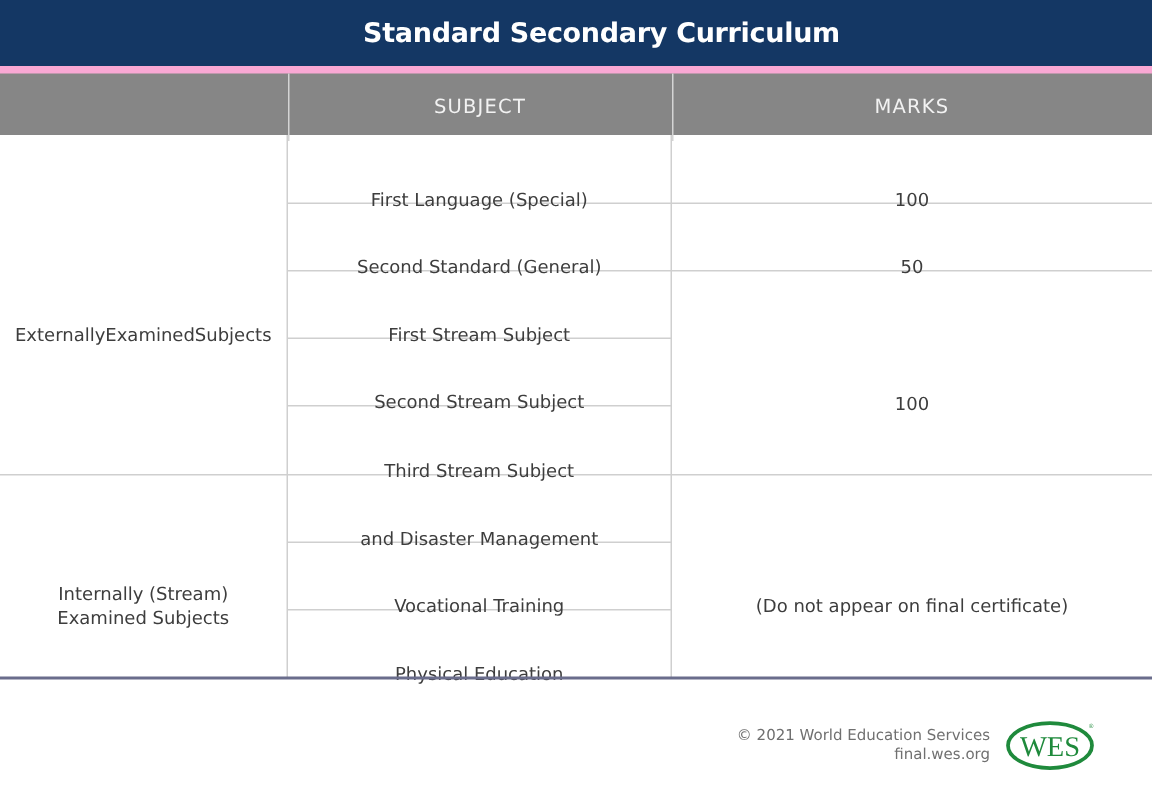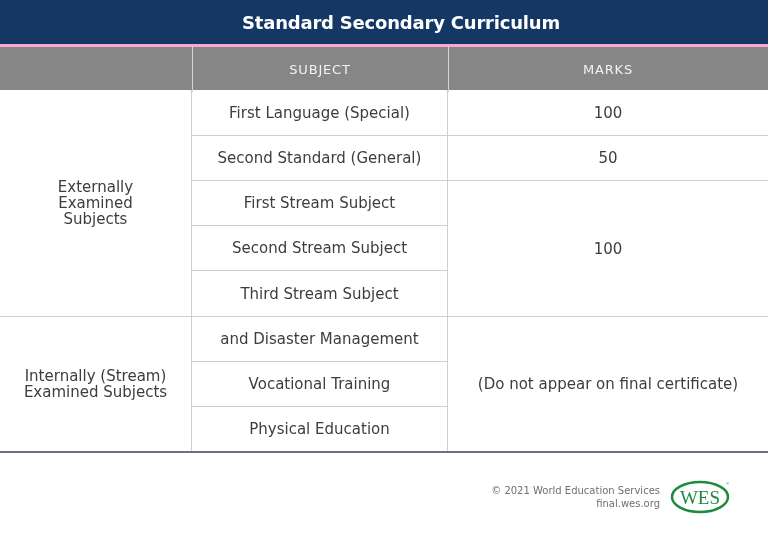--- a/index.html
+++ b/index.html
@@ -3,29 +3,29 @@
   <meta charset="utf-8">
   <style>
     html, body { margin: 0; padding: 0; background: #ffffff; }
     body { width: 768px; height: 539px; position: relative; overflow: hidden;
            font-family: "Liberation Sans", "DejaVu Sans", sans-serif; color: #3a3a3a; }
     .title-bar { position: absolute; left: 0; top: 0; width: 768px; height: 44px;
                  background: #143764; color: #ffffff; font-weight: bold; font-size: 18px;
                  display: flex; align-items: center; justify-content: center;
                  font-family: "DejaVu Sans", sans-serif; letter-spacing: -0.2px; padding-left: 17px; }
     .header { position: absolute; left: 0; top: 44px; width: 768px; height: 46px;
-              background: #868686; border-top: 3px solid #f9a8d4; box-sizing: border-box; }
+              background: #868686; border-top: 5px solid #f9a8d4; box-sizing: border-box; }
     .hcell { position: absolute; top: 0; height: 45px; display: flex; align-items: center;
              justify-content: center; color: #f2f2f2; font-size: 13px; letter-spacing: 0.8px;
              font-family: "DejaVu Sans", sans-serif; }
     .vline { position: absolute; width: 1px; background: #cfcfcf; }
     .hline { position: absolute; height: 1px; background: #cfcfcf; }
     .cell { position: absolute; display: flex; align-items: center; justify-content: center;
-            text-align: center; font-size: 15px; line-height: 16px; color: #3d3d3d;
-            font-family: "DejaVu Sans", sans-serif; }
+            text-align: center; font-size: 12px; line-height: 16px; color: #3d3d3d;
+            font-family: "DejaVu Sans", sans-serif; margin-top: 20px; }
     .bottom-line { position: absolute; left: 0; top: 451px; width: 768px; height: 2px; background: #6a6d8c; }
     .footer-text { position: absolute; right: 108px; top: 484px; text-align: right;
                    font-size: 10px; line-height: 13px; color: #707070;
                    font-family: "DejaVu Sans", sans-serif; }
     .logo { position: absolute; left: 670px; top: 480px; width: 60px; height: 34px; }
   </style>
 </head>
 <body>
 
 <div class="title-bar">Standard Secondary Curriculum</div>
@@ -41,21 +41,21 @@
 <div class="vline" style="left:191px;top:90px;height:362px;"></div>
 <div class="vline" style="left:447px;top:90px;height:362px;"></div>
 <div class="hline" style="left:192px;top:135px;width:576px;"></div>
 <div class="hline" style="left:192px;top:180px;width:576px;"></div>
 <div class="hline" style="left:192px;top:225px;width:256px;"></div>
 <div class="hline" style="left:192px;top:270px;width:256px;"></div>
 <div class="hline" style="left:0;top:316px;width:768px;"></div>
 <div class="hline" style="left:192px;top:361px;width:256px;"></div>
 <div class="hline" style="left:192px;top:406px;width:256px;"></div>
 
-<div class="cell" style="left:0;top:90px;width:191px;height:226px;flex-direction:column;">
+<div class="cell" style="left:0;top:90px;width:191px;height:226px;">
   <span>Externally</span>
   <span>Examined</span>
   <span>Subjects</span>
 </div>
 <div class="cell" style="left:192px;top:90px;width:255px;height:45px;">First Language (Special)</div>
 <div class="cell" style="left:192px;top:136px;width:255px;height:44px;">Second Standard (General)</div>
 <div class="cell" style="left:192px;top:181px;width:255px;height:44px;">First Stream Subject</div>
 <div class="cell" style="left:192px;top:226px;width:255px;height:44px;">Second Stream Subject</div>
 <div class="cell" style="left:192px;top:271px;width:255px;height:45px;">Third Stream Subject</div>
 <div class="cell" style="left:448px;top:90px;width:320px;height:45px;">100</div>

